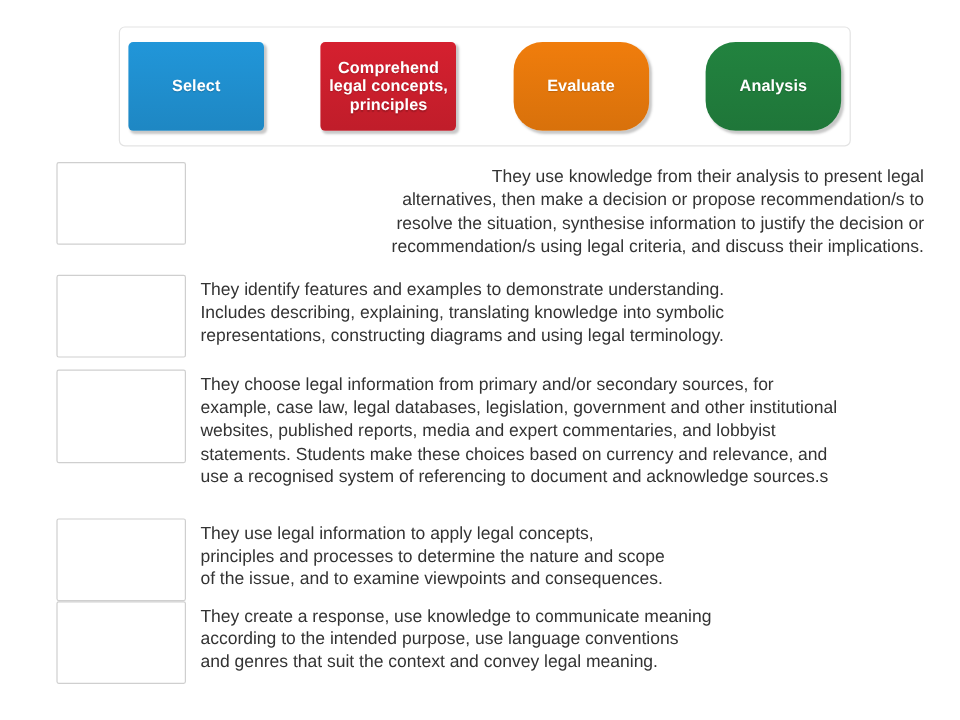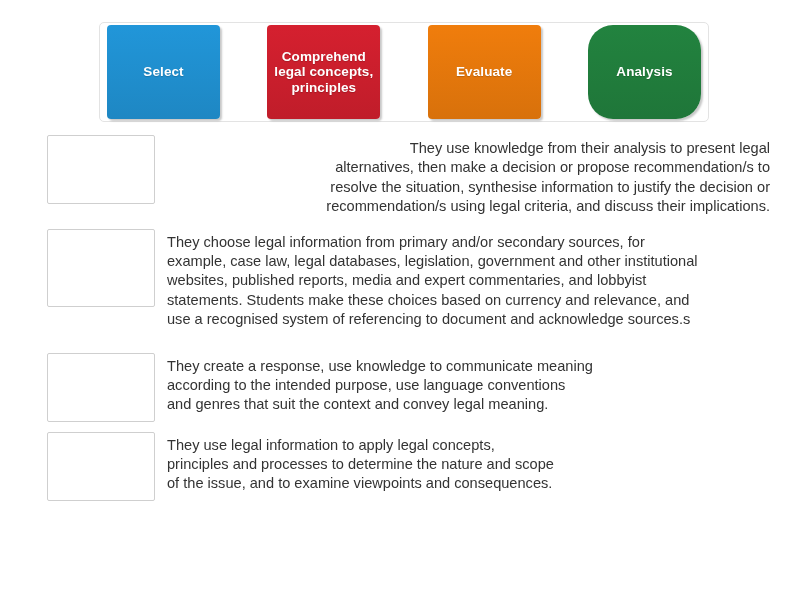--- a/index.html
+++ b/index.html
@@ -34,21 +34,21 @@
     border: 1px solid #e3e3e3;
     border-radius: 5px;
     display: flex;
     align-items: center;
     justify-content: space-between;
     padding: 0 7px;
   }
 
   .tile {
     width: 113px;
-    height: 94px;
+    height: 74px;
     border-radius: 4px;
     display: flex;
     align-items: center;
     justify-content: center;
     text-align: center;
     color: #ffffff;
     font-weight: bold;
     font-size: 13.5px;
     line-height: 15.5px;
     letter-spacing: 0.1px;
@@ -114,56 +114,62 @@
 
 <div class="stage">
 
   <div class="tile-tray">
     <div class="tile" style="background: linear-gradient(rgb(33, 150, 217) 0%, rgb(30, 135, 195) 100%);">
       <span class="tile-label">Select</span>
     </div>
     <div class="tile" style="background: linear-gradient(rgb(213, 32, 47) 0%, rgb(192, 29, 42) 100%);">
       <span class="tile-label">Comprehend legal concepts, principles</span>
     </div>
-    <div class="tile" style="background: linear-gradient(rgb(240, 125, 12) 0%, rgb(216, 113, 11) 100%);">
+    <div class="tile" style="background: linear-gradient(rgb(240, 125, 12) 0%, rgb(216, 113, 11) 100%); border-radius: 24px;">
       <span class="tile-label">Evaluate</span>
     </div>
     <div class="tile" style="background: linear-gradient(rgb(34, 131, 63) 0%, rgb(31, 118, 57) 100%); border-radius: 25px;">
       <span class="tile-label">Analysis</span>
     </div>
   </div>
 
   <div class="rows">
 
     <div class="row row-1">
       <div class="dropzone"></div>
       <div class="row-text">They use knowledge from their analysis to present legal
 alternatives, then make a decision or propose recommendation/s to
 resolve the situation, synthesise information to justify the decision or
 recommendation/s using legal criteria, and discuss their implications.</div>
     </div>
 
+    <div class="row row-2">
+      <div class="dropzone"></div>
+      <div class="row-text">They identify features and examples to demonstrate understanding.
+Includes describing, explaining, translating knowledge into symbolic
+representations, constructing diagrams and using legal terminology.</div>
+    </div>
 
     <div class="row row-3">
       <div class="dropzone"></div>
       <div class="row-text">They choose legal information from primary and/or secondary sources, for
 example, case law, legal databases, legislation, government and other institutional
 websites, published reports, media and expert commentaries, and lobbyist
 statements. Students make these choices based on currency and relevance, and
 use a recognised system of referencing to document and acknowledge sources.s</div>
     </div>
 
+    <div class="row row-5">
+      <div class="dropzone"></div>
+      <div class="row-text">They use legal information to apply legal concepts,
+principles and processes to determine the nature and scope
+of the issue, and to examine viewpoints and consequences.</div>
+    </div>
+
     <div class="row row-4">
       <div class="dropzone"></div>
       <div class="row-text">They create a response, use knowledge to communicate meaning
 according to the intended purpose, use language conventions
 and genres that suit the context and convey legal meaning.</div>
     </div>
 
-    <div class="row row-5">
-      <div class="dropzone"></div>
-      <div class="row-text">They use legal information to apply legal concepts,
-principles and processes to determine the nature and scope
-of the issue, and to examine viewpoints and consequences.</div>
-    </div>
-
   </div>
 </div>
 
 </body></html>

